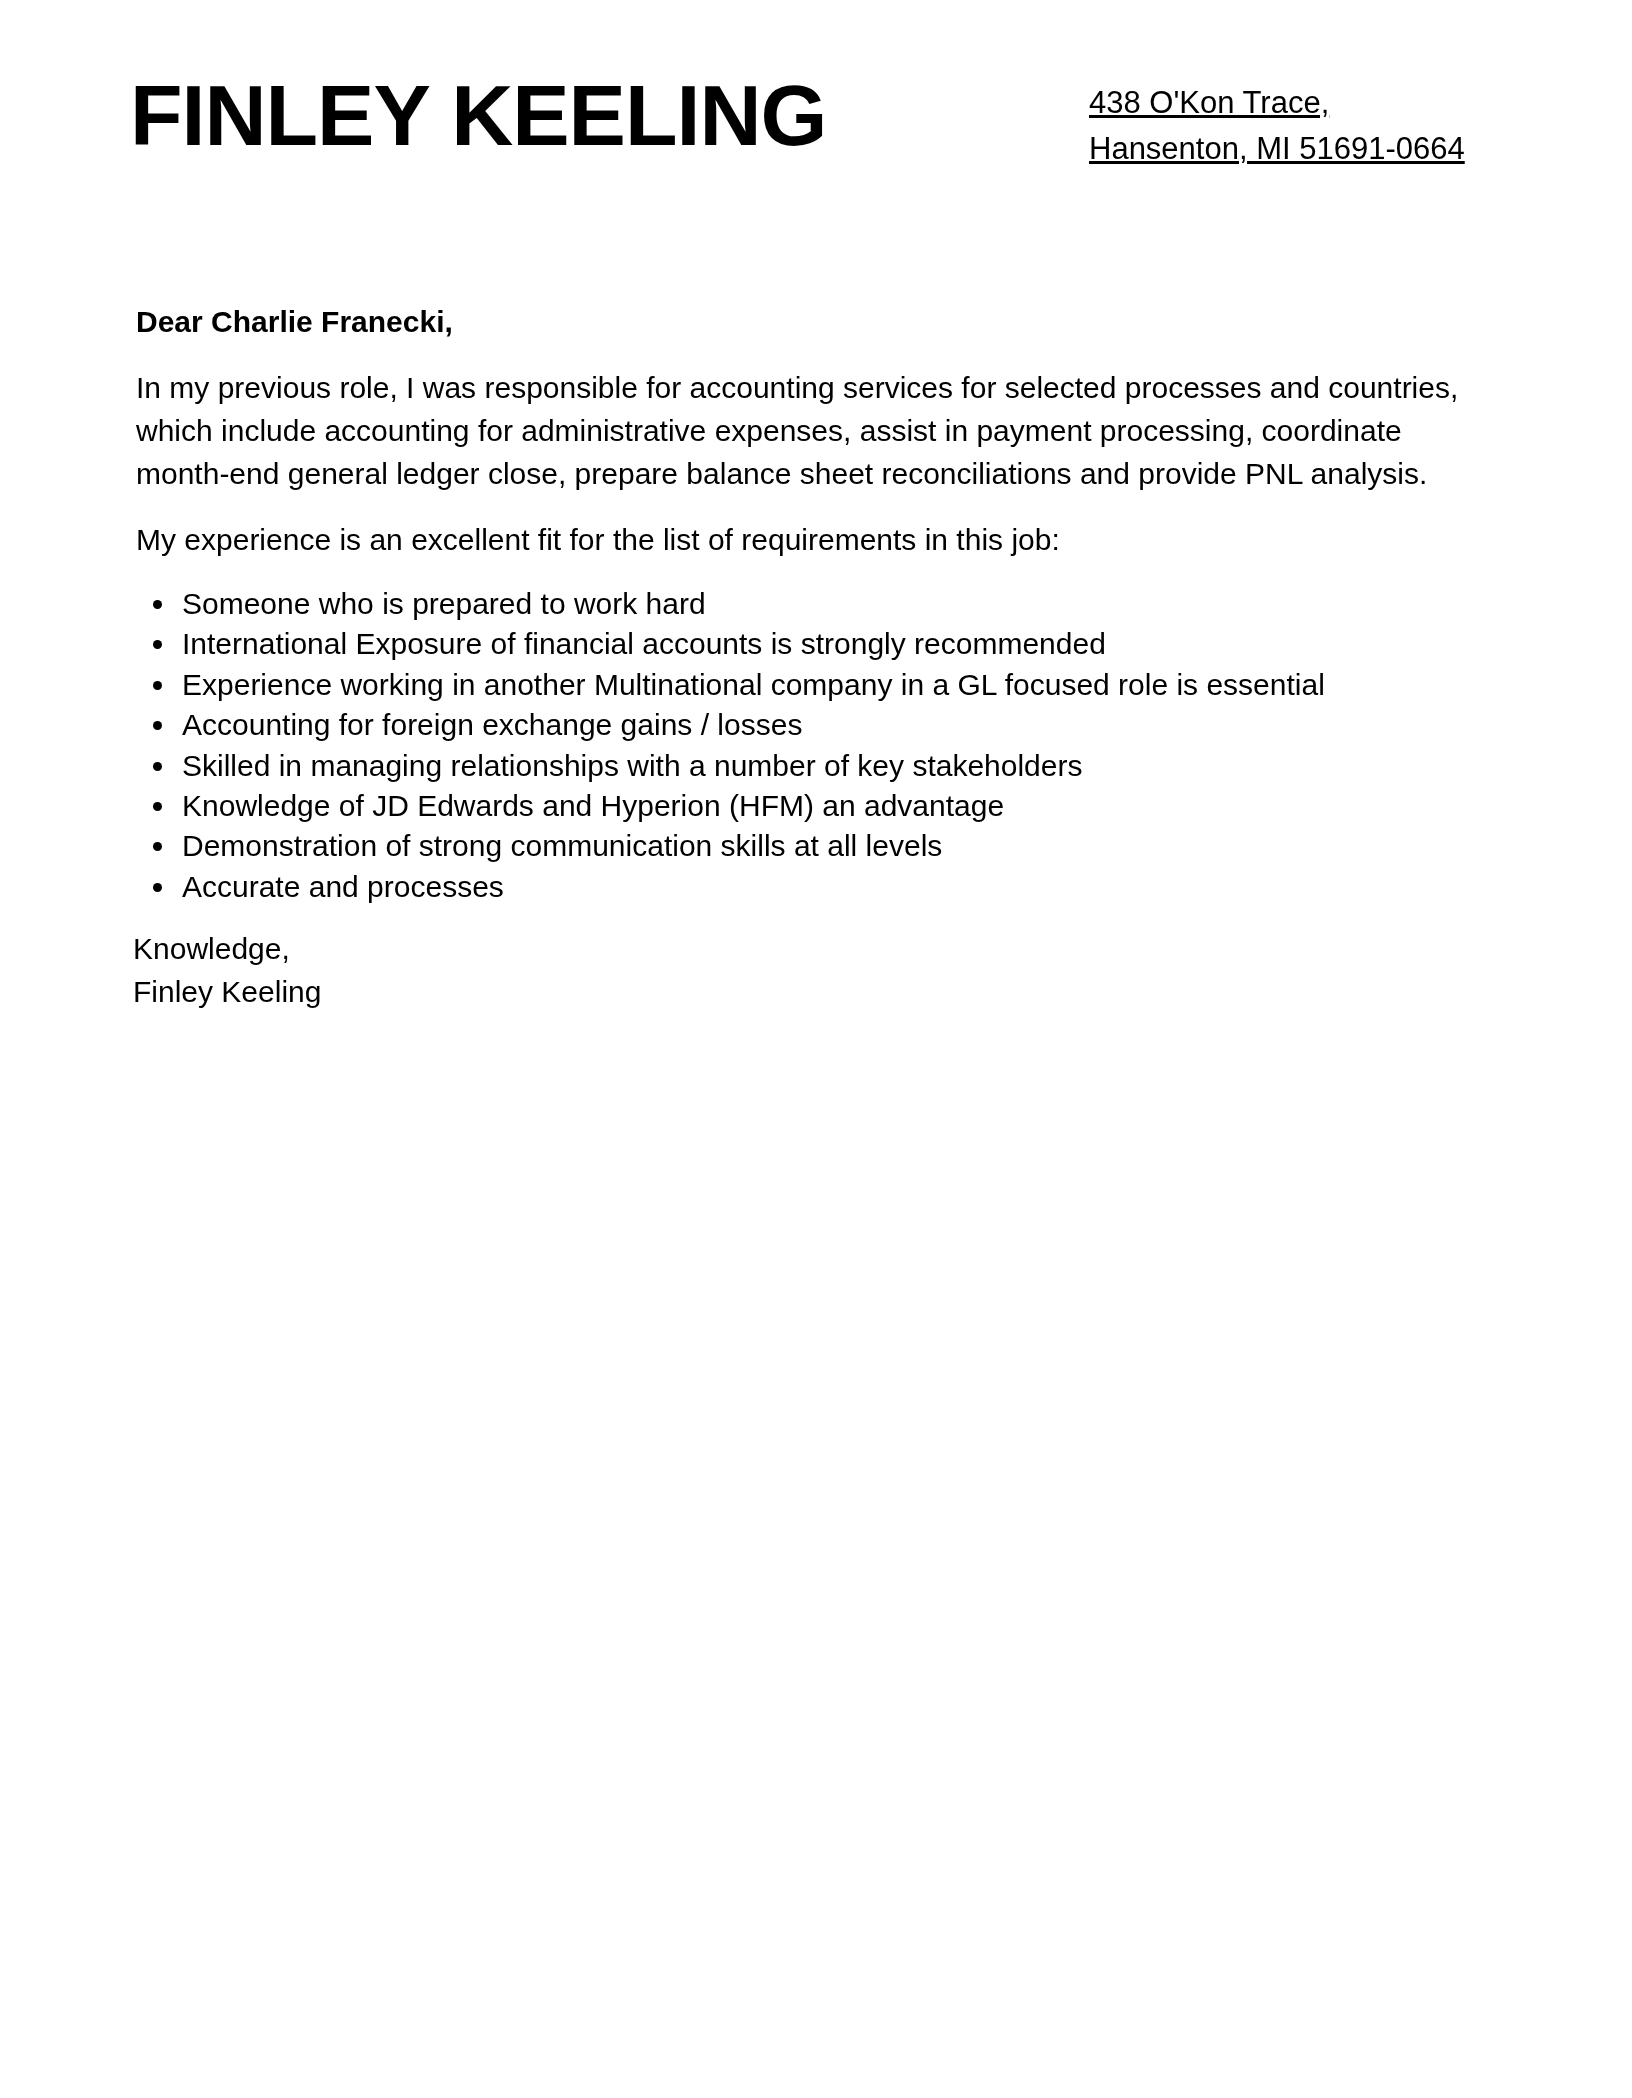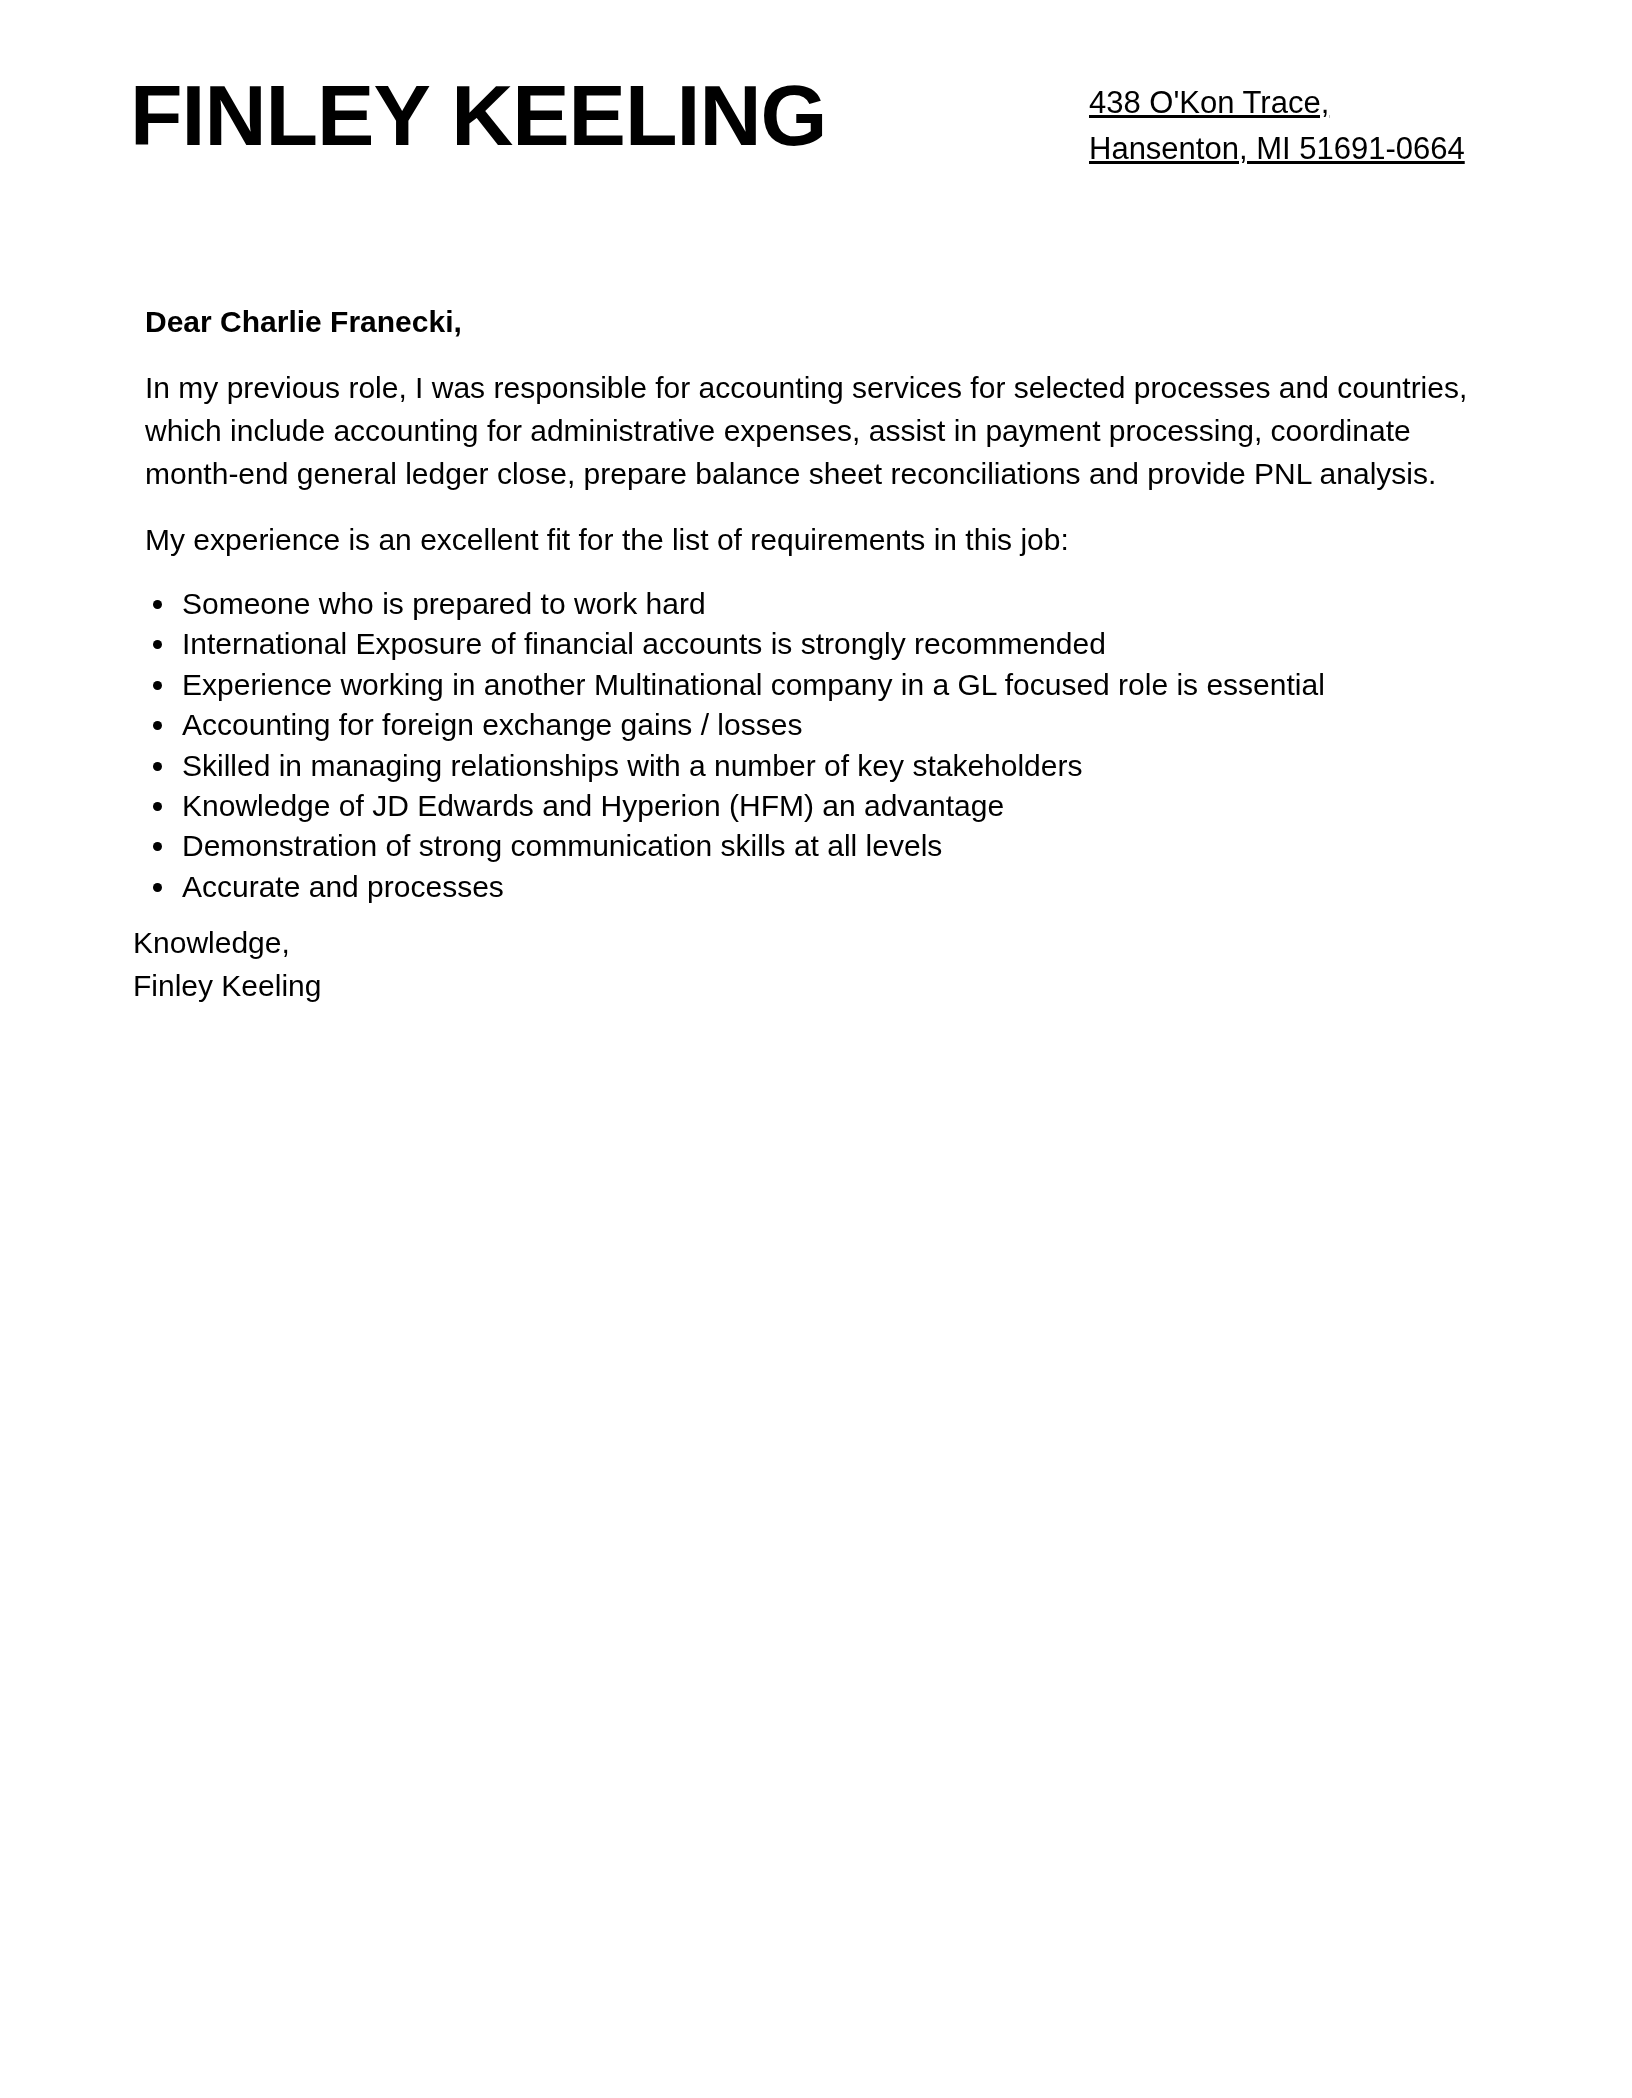--- a/index.html
+++ b/index.html
@@ -13,23 +13,23 @@
   }
   .address {
     position: absolute; left: 1089px; top: 80px;
     font-size: 31px; line-height: 46px; text-decoration: underline;
   }
   .address div { white-space: nowrap; }
   .content {
     position: absolute; left: 133px; top: 300px; width: 1370px;
     font-size: 30px; line-height: 43px;
   }
-  .content p { margin: 0 0 23px 12px; }
+  .content p { margin: 0 0 23px 3px; }
   .bold { font-weight: 700; }
-  ul.reqs { list-style: none; margin: 0 0 14px 0; padding: 0; }
+  ul.reqs { list-style: none; margin: 0 0 20px 0; padding: 0; }
   ul.reqs li { position: relative; padding-left: 49px; line-height: 40.4px; }
   ul.reqs li .bullet {
     position: absolute; left: 20px; top: 16px; width: 9px; height: 9px;
     border-radius: 50%; background: #000;
   }
   .closing { margin-top: 8px; }
   .signoff { line-height: 43px; }
 </style>
 </head>
 <body>

